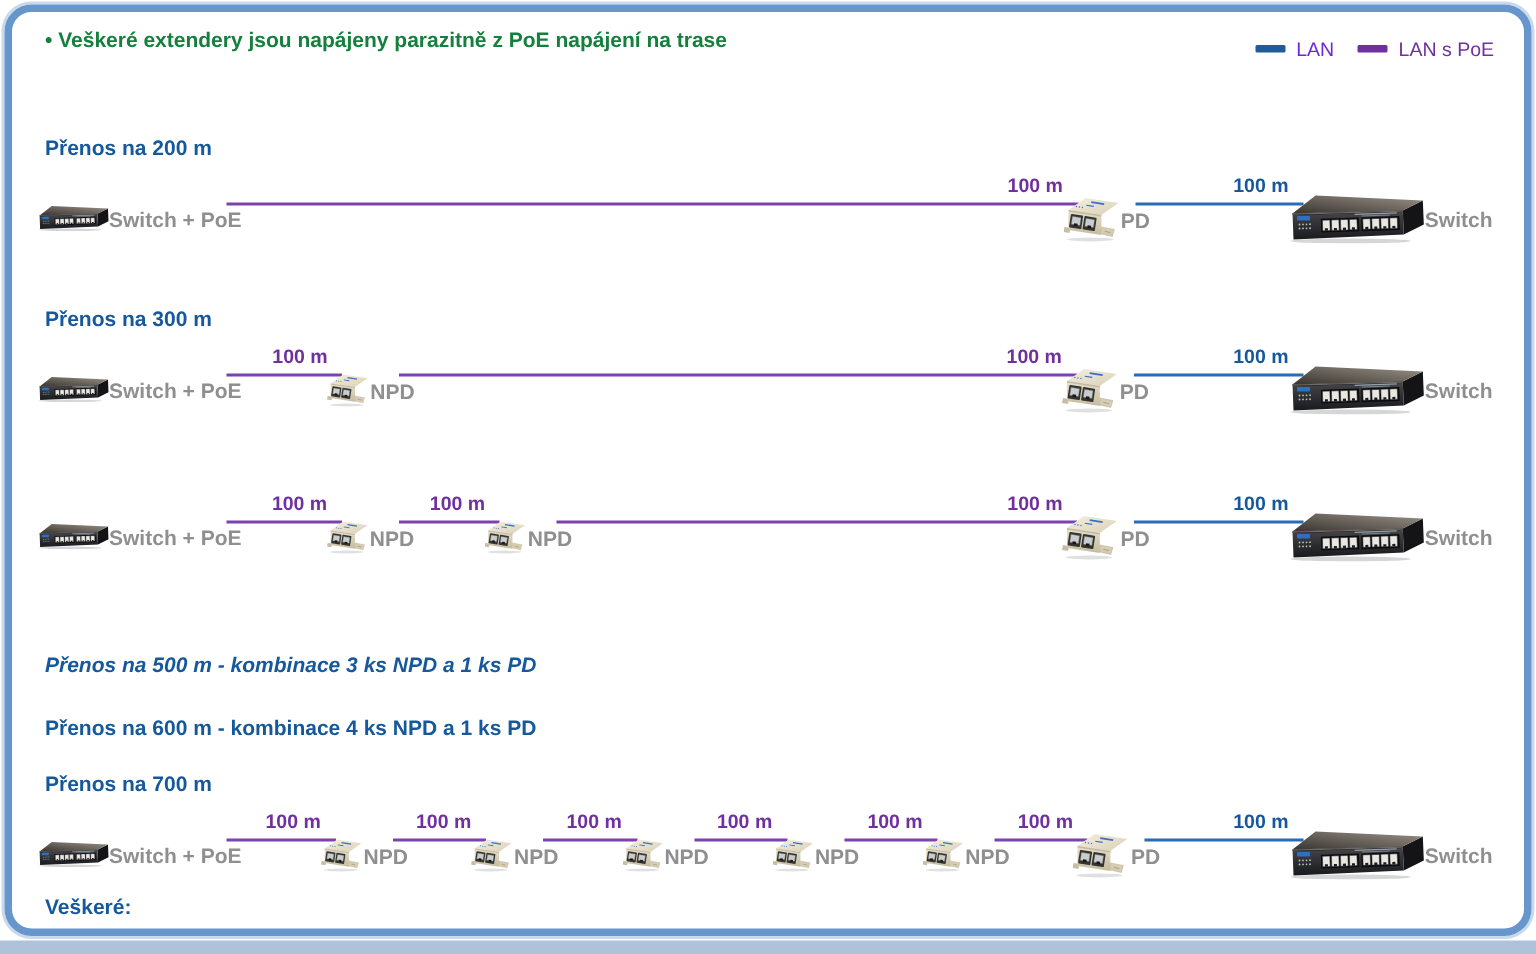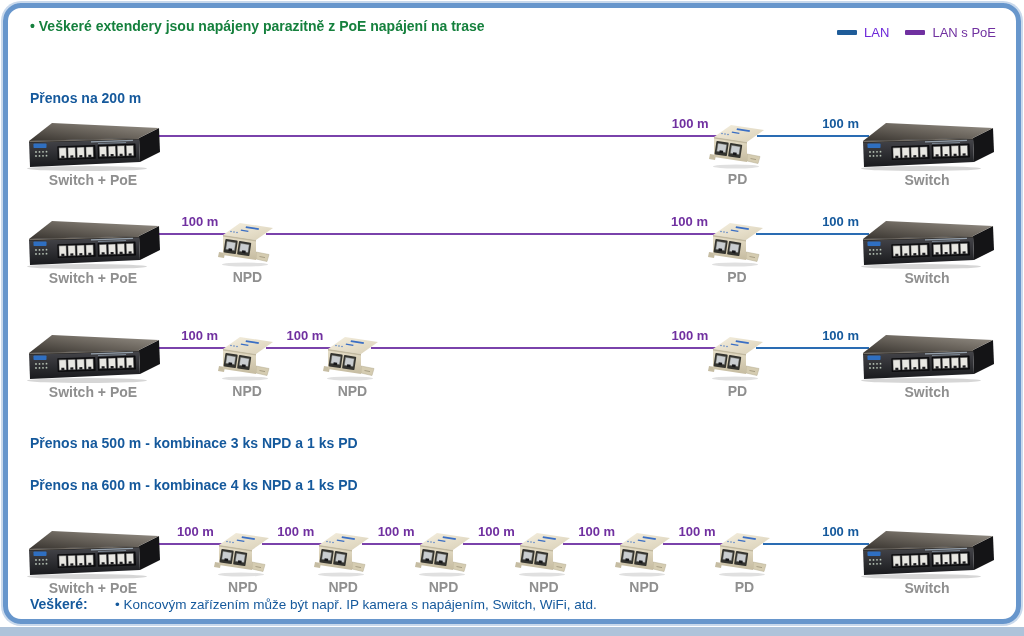--- a/index.html
+++ b/index.html
@@ -21,31 +21,31 @@
     font-size:14px; font-weight:bold; color:#15803d; white-space:nowrap;
   }
   .legend { position:absolute; right:28px; top:25px; display:flex; gap:16px; align-items:center; }
   .legend-item { display:flex; align-items:center; gap:7px; font-size:13px; }
   .legend-dash { width:20px; height:5px; border-radius:1px; display:inline-block; }
   .sections { position:absolute; left:0; top:0; width:100%; height:100%; }
   .section { position:absolute; left:0; width:100%;margin-top:28px; }
   .section:nth-child(1){ top:62px; }
   .section:nth-child(2){ top:176px; }
   .section:nth-child(3){ top:290px; }
-  .section:nth-child(4){ top:407px; }
+  .section:nth-child(4){ top:407px;font-style:italic; }
   .section:nth-child(5){ top:449px; }
   .section:nth-child(6){ top:486px; }
   .section-title {
     margin-left:30px; font-size:14px; font-weight:bold; color:#15599c; white-space:nowrap;
   }
   .chain {
     position:relative; margin-left:25px; margin-top:10px; width:970px;
     display:flex; align-items:flex-start;
   }
-  .device-cell { display:flex; flex-direction:column; align-items:center; flex:0 0 auto; position:relative; z-index:2; }
+  .device-cell { display:flex; align-items:center; flex:0 0 auto; position:relative; z-index:2; }
   .device-cell.switch { width:136px; padding-top:3px; }
   .device-cell.extender { width:58px; padding-top:6px; }
   .device-cell svg { display:block; }
   .dev-label { font-size:14px; font-weight:bold; color:#8f8f8f; margin-top:1px; white-space:nowrap; }
   .link-cell { flex:1 1 0; min-width:0; position:relative; z-index:1; }
   .link-label { height:15px; line-height:15px; font-size:13px; font-weight:bold; text-align:right; margin-bottom:4px; white-space:nowrap; }
   .link-line { height:2px; margin:0 -10px; }
   .link-cell.lan .link-label { color:#15599c; }
   .link-cell.lan .link-line { background:#2a6cb3; }
   .link-cell.lan-poe .link-label { color:#7030a0; }
@@ -197,20 +197,21 @@
         </div>
         <div class="device-cell switch">
           <svg width="136" height="52" viewBox="0 0 136 52">
             <use href="#sym-switch" xlink:href="#sym-switch"></use>
           </svg>
           <div class="dev-label">Switch</div>
         </div>
       </div>
     </div>
     <div class="section">
+      <div class="section-title">Přenos na 300 m</div>
       <div class="chain">
         <div class="device-cell switch">
           <svg width="136" height="52" viewBox="0 0 136 52">
             <use href="#sym-switch" xlink:href="#sym-switch"></use>
           </svg>
           <div class="dev-label">Switch + PoE</div>
         </div>
         <div class="link-cell lan-poe" style="flex-grow: 58;">
           <div class="link-label">100 m</div>
           <div class="link-line"></div>
@@ -293,20 +294,21 @@
         </div>
       </div>
     </div>
     <div class="section">
       <div class="section-title">Přenos na 500 m - kombinace 3 ks NPD a 1 ks PD</div>
     </div>
     <div class="section">
       <div class="section-title">Přenos na 600 m - kombinace 4 ks NPD a 1 ks PD</div>
     </div>
     <div class="section">
+      <div class="section-title">Přenos na 700 m</div>
       <div class="chain">
         <div class="device-cell switch">
           <svg width="136" height="52" viewBox="0 0 136 52">
             <use href="#sym-switch" xlink:href="#sym-switch"></use>
           </svg>
           <div class="dev-label">Switch + PoE</div>
         </div>
         <div class="link-cell lan-poe" style="flex-grow: 55;">
           <div class="link-label">100 m</div>
           <div class="link-line"></div>
@@ -376,14 +378,13 @@
             <use href="#sym-switch" xlink:href="#sym-switch"></use>
           </svg>
           <div class="dev-label">Switch</div>
         </div>
       </div>
     </div>
   </div>
 
 <div class="note">
   <span class="note-label">Veškeré:</span>
-  <span class="note-text">• Koncovým zařízením může být např. IP kamera s napájením, Switch, WiFi, atd.</span>
 </div>
 
 </body></html>

